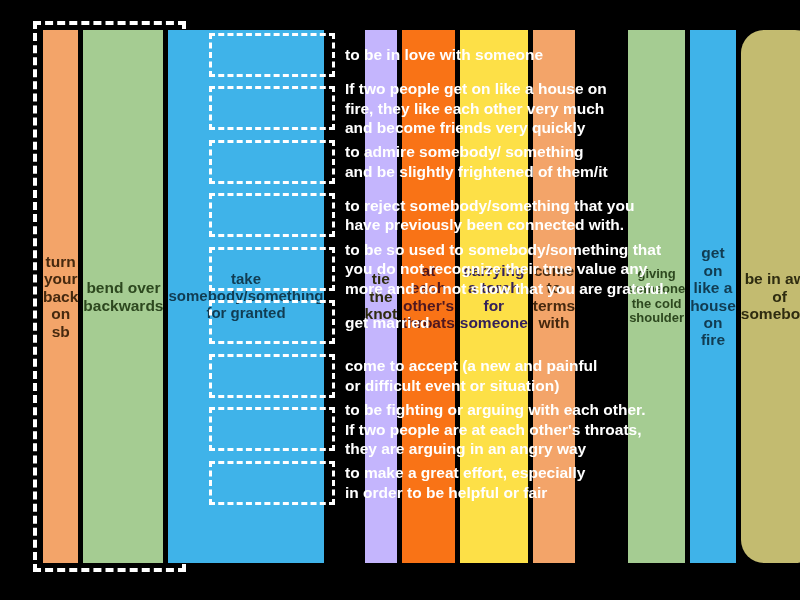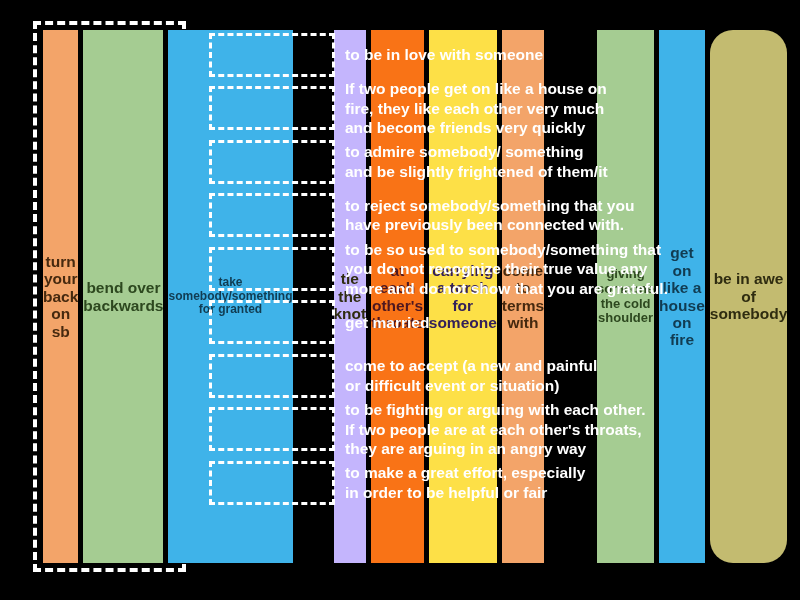--- a/index.html
+++ b/index.html
@@ -37,21 +37,21 @@
     align-items: center;
     justify-content: center;
     text-align: center;
     font-weight: 600;
     font-size: 15.5px;
     line-height: 1.12;
     white-space: pre-line;
     cursor: grab;
     user-select: none;
   }
-  .card.sz-s { font-size: 12px; }
+  .card.sz-s { font-size: 15px; }
   .card.sz-m { font-size: 13px; }
   
   .rows {
     position: absolute;
     left: 209px;
     top: 28px;
     width: 585px;
     display: flex;
     flex-direction: column;
   }

